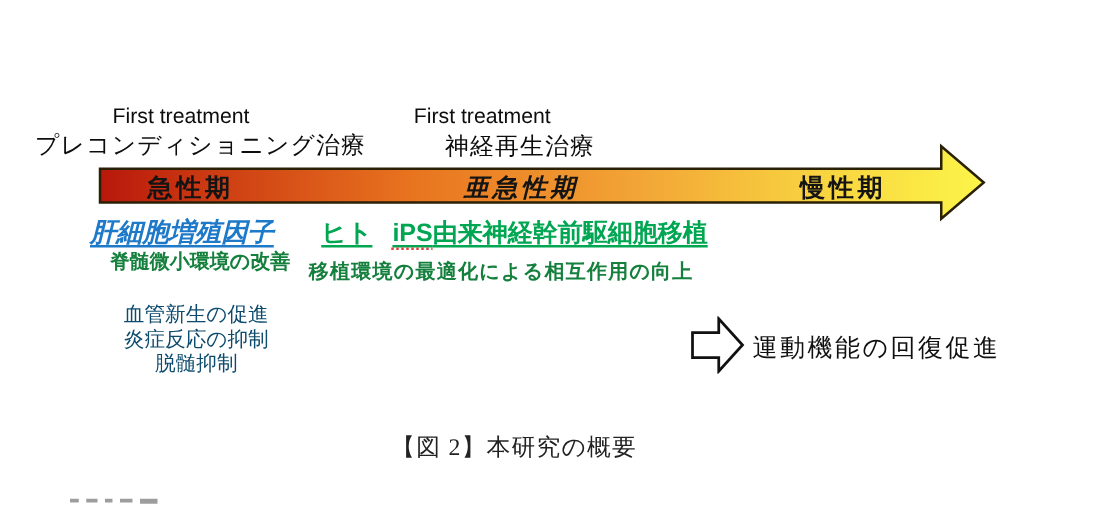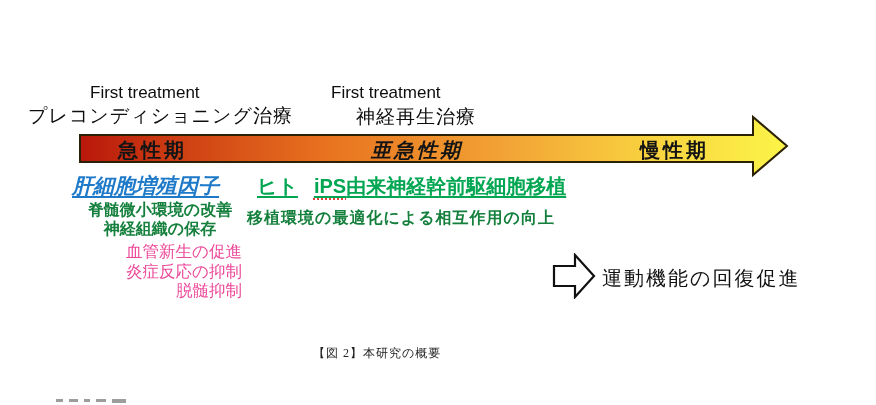--- a/index.html
+++ b/index.html
@@ -9,23 +9,23 @@
   }
   .abs{position:absolute;white-space:nowrap;}
   .en-head{font-weight:normal;font-size:17px;color:#0d0d0d;}
   .ja-head{font-size:19px;color:#0d0d0d;letter-spacing:1px;}
   .phase{font-weight:bold;font-size:20px;letter-spacing:3px;color:#141414;}
   .col-head{font-weight:bold;font-size:20px;text-decoration:underline;text-underline-offset:3px;text-decoration-thickness:1.5px;}
   .col-head.blue{color:#1e7ac8;font-size:21px;}
   .col-head.green{color:#00a651;}
   .ips-typo{text-decoration:underline dotted #e04040;text-underline-offset:5px;margin-left:16px;}
   .blue-sub{color:#15803d;font-weight:bold;font-size:16px;line-height:19px;text-align:center;}
-  .black-list{color:#ec4899;font-size:16.5px;line-height:19.5px;text-align:right;font-family:"Liberation Serif",serif;}
+  .black-list{color:#0c4a6e;font-size:16.5px;line-height:19.5px;text-align:center;font-family:"Liberation Serif",serif;}
   .outcome{font-size:20px;letter-spacing:2px;color:#101010;font-family:"Liberation Serif",serif;}
-  .caption{font-size:12px;color:#222;font-family:"Liberation Serif",serif;letter-spacing:1px;}
+  .caption{font-size:19px;color:#222;font-family:"Liberation Serif",serif;letter-spacing:1px;}
   .frag{position:absolute;top:399px;left:56px;height:5px;opacity:.65;}
   .frag span{display:inline-block;background:#6a6a6a;height:3px;margin-right:6px;vertical-align:top;}
 </style>
 </head>
 <body>
 
 <div id="figure">
 
   <div class="abs en-head" style="left:90px;top:83px;">First treatment</div>
   <div class="abs ja-head" style="left:28px;top:103px;">プレコンディショニング治療</div>
@@ -52,21 +52,20 @@
   <div class="abs phase" style="left:640px;top:137px;">慢性期</div>
 
   <div class="abs col-head blue" style="left:72px;top:172px;font-style:italic;">肝細胞増殖因子</div>
 
   <div class="abs col-head green" style="left:257px;top:173px;">
     <span>ヒト</span><span class="ips-typo">iPS</span><span>由来神経幹前駆細胞移植</span>
   </div>
 
   <div class="abs blue-sub" style="left:70px;top:200px;width:180px;">
     <div>脊髄微小環境の改善</div>
-    <div>神経組織の保存</div>
   </div>
 
   <div class="abs blue-sub" style="left:247px;top:208px;letter-spacing:1px;">移植環境の最適化による相互作用の向上</div>
 
   <div class="abs black-list" style="left:72px;top:242px;width:170px;">
     <div>血管新生の促進</div>
     <div>炎症反応の抑制</div>
     <div>脱髄抑制</div>
   </div>
 

